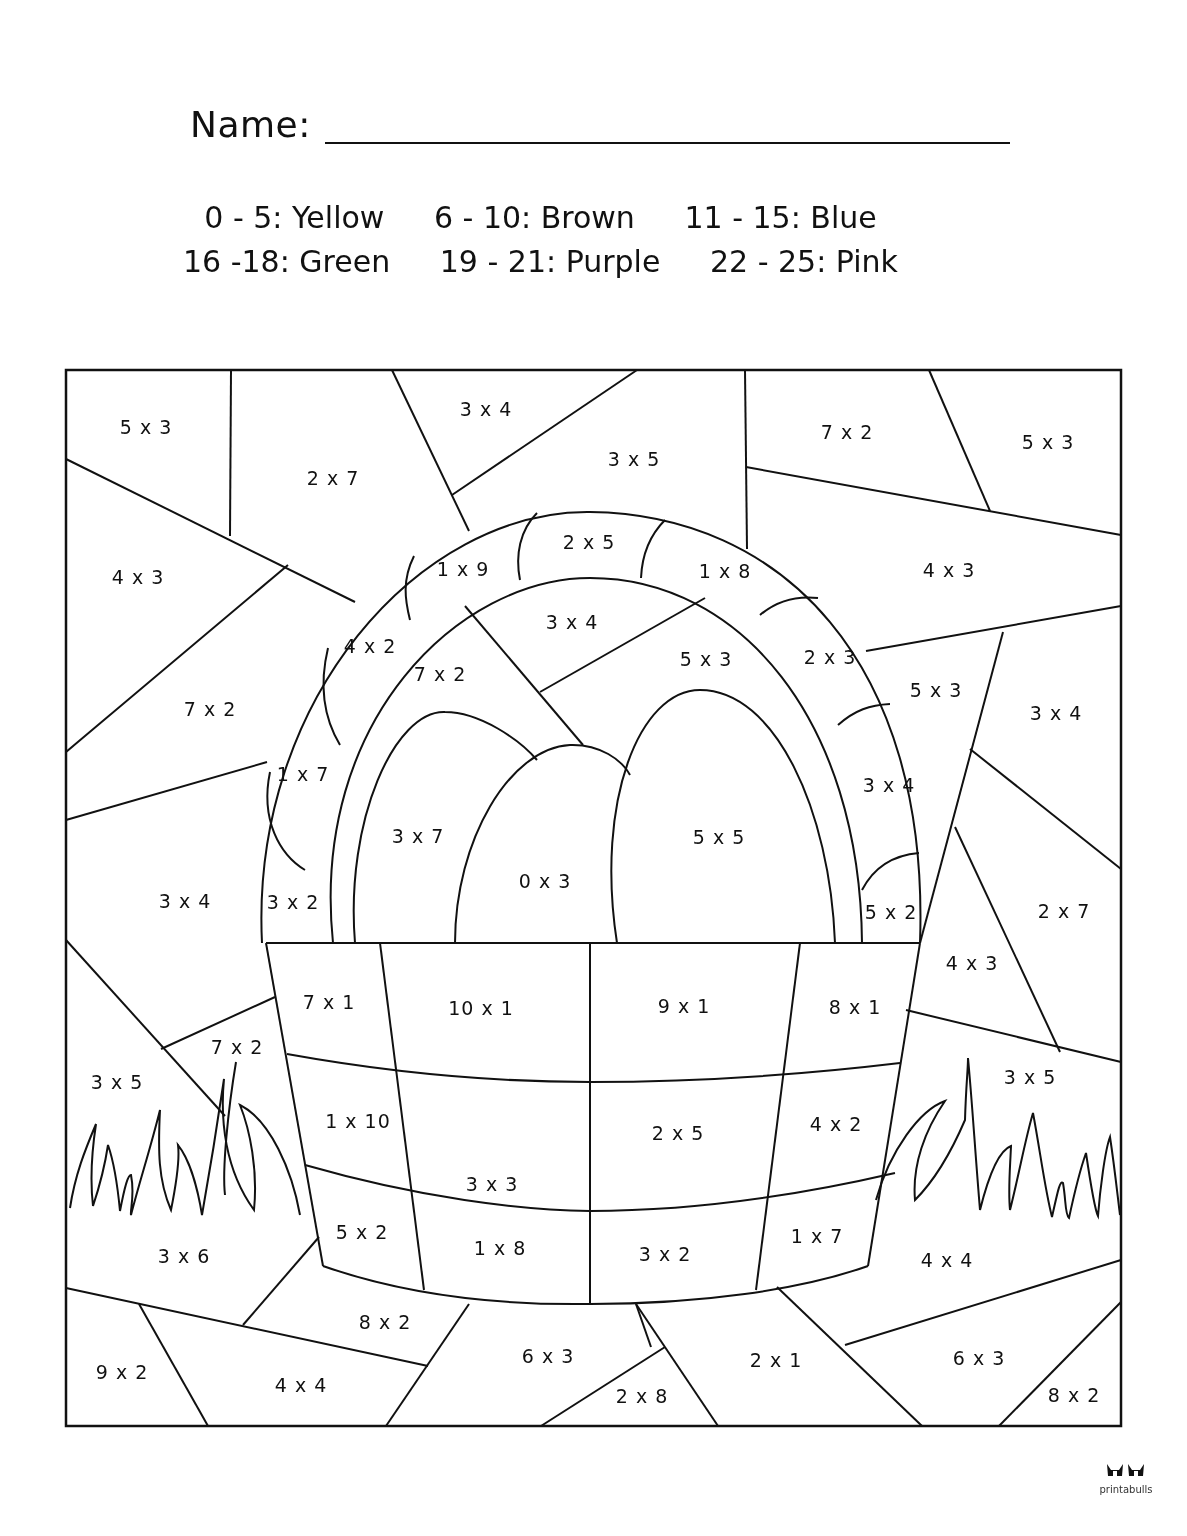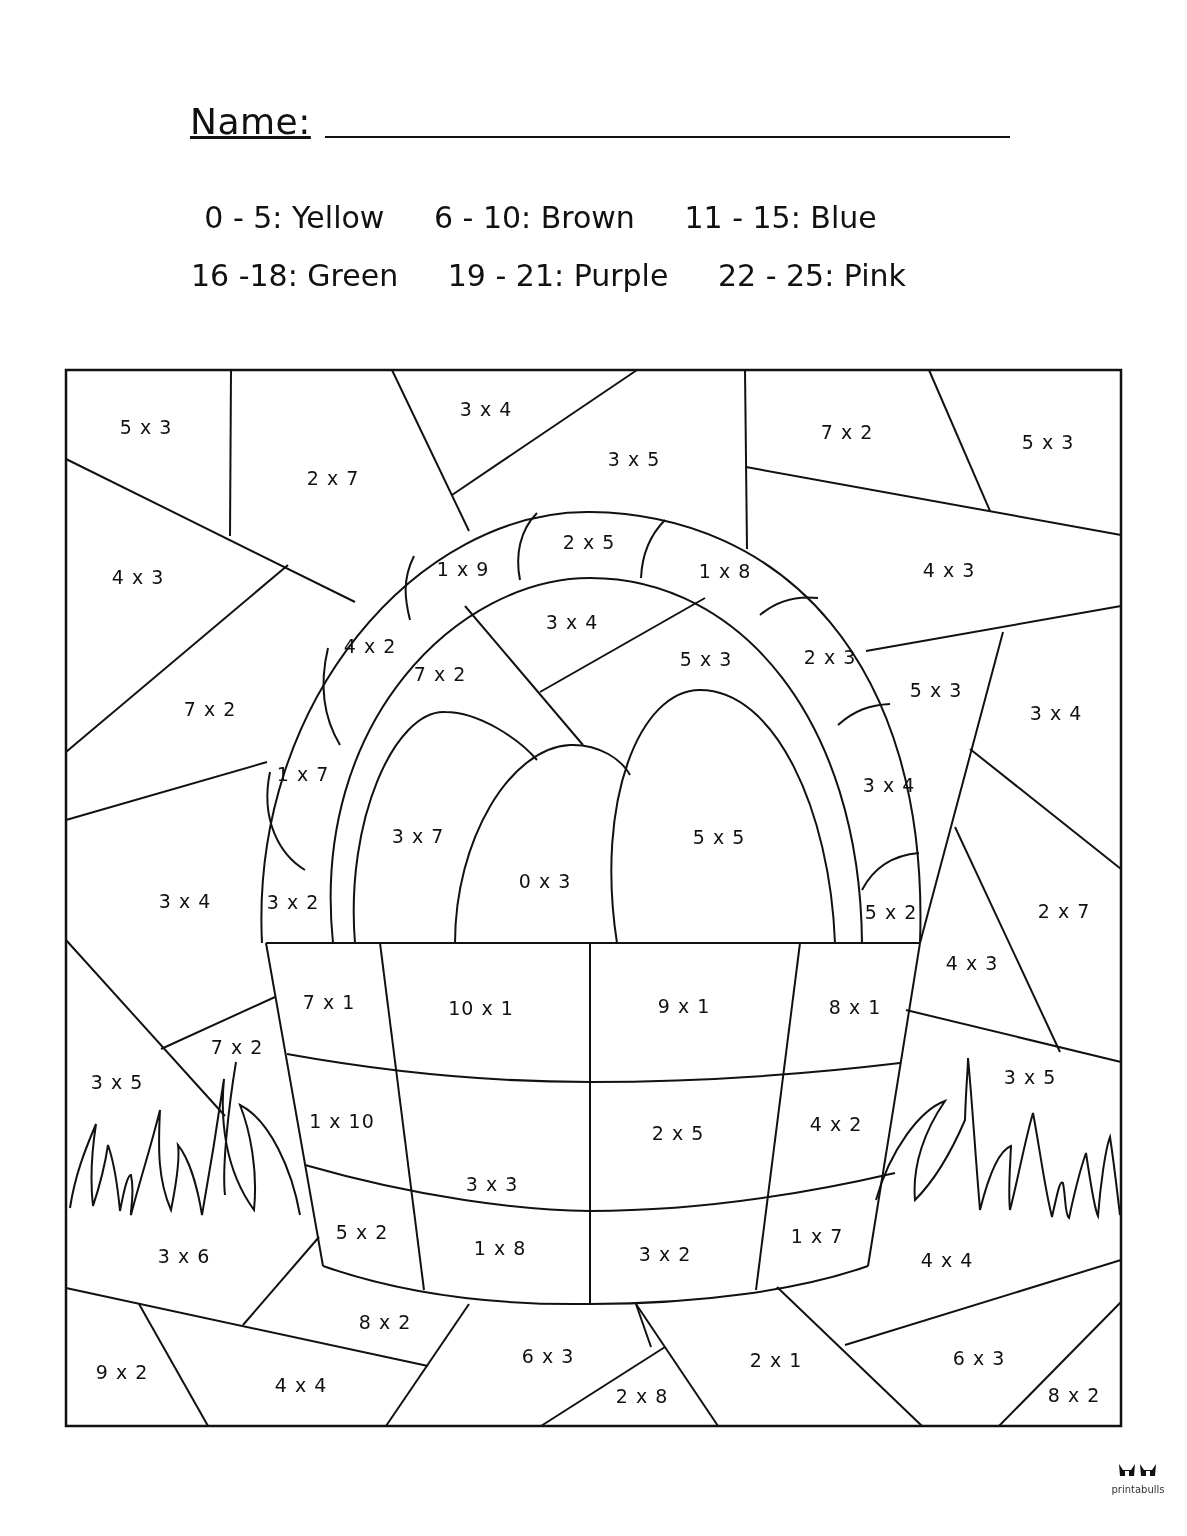--- a/index.html
+++ b/index.html
@@ -1,27 +1,27 @@
 <!DOCTYPE html>
 <html><head>
 <meta charset="utf-8">
 <style>
   html, body { margin: 0; padding: 0; background: #ffffff; }
   body { width: 1187px; height: 1536px; position: relative; overflow: hidden;
          font-family: "DejaVu Sans", sans-serif; color: #111; }
-  .name-row { position: absolute; left: 190px; top: 100px; width: 820px; height: 50px; display: flex; align-items: flex-start; text-decoration: underline; }
+  .name-row { position: absolute; left: 190px; top: 100px; width: 820px; height: 50px; display: flex; align-items: center; }
   .name-label { font-size: 36px; line-height: 44px; letter-spacing: 0.5px; }
   .name-line { flex: 1; margin-left: 14px; border-bottom: 2px solid #111; height: 36px; }
   .key { position: absolute; left: 0; width: 1081px; text-align: center; font-size: 30px; }
   .key span { display: inline-block; margin: 0 20px; }
   .key1 { top: 200px; }
-  .key2 { top: 258px; margin-left: 8px; }
+  .key2 { top: 244px; }
   .art { position: absolute; left: 0; top: 0; }
   .lbl { position: absolute; transform: translate(-50%, -50%); font-size: 19px; white-space: nowrap; letter-spacing: 1px; }
-  .logo { position: absolute; left: 1096px; top: 1462px; width: 60px; text-align: center; margin-left: 12px; }
+  .logo { position: absolute; left: 1096px; top: 1462px; width: 60px; text-align: center; }
   .logo-text { font-size: 10px; color: #333; font-family: "DejaVu Sans", sans-serif; }
 </style>
 </head>
 <body>
 
 <div class="name-row">
   <span class="name-label">Name:</span>
   <span class="name-line"></span>
 </div>
 
@@ -142,21 +142,21 @@
   <span class="lbl" style="left:891px;top:912px">5 x 2</span>
   <span class="lbl" style="left:1064px;top:911px">2 x 7</span>
   <span class="lbl" style="left:972px;top:963px">4 x 3</span>
   <span class="lbl" style="left:329px;top:1002px">7 x 1</span>
   <span class="lbl" style="left:481px;top:1008px">10 x 1</span>
   <span class="lbl" style="left:684px;top:1006px">9 x 1</span>
   <span class="lbl" style="left:855px;top:1007px">8 x 1</span>
   <span class="lbl" style="left:237px;top:1047px">7 x 2</span>
   <span class="lbl" style="left:117px;top:1082px">3 x 5</span>
   <span class="lbl" style="left:1030px;top:1077px">3 x 5</span>
-  <span class="lbl" style="left:342px;top:1121px">1 x 10</span>
+  <span class="lbl" style="left:358px;top:1121px">1 x 10</span>
   <span class="lbl" style="left:492px;top:1184px">3 x 3</span>
   <span class="lbl" style="left:678px;top:1133px">2 x 5</span>
   <span class="lbl" style="left:836px;top:1124px">4 x 2</span>
   <span class="lbl" style="left:362px;top:1232px">5 x 2</span>
   <span class="lbl" style="left:500px;top:1248px">1 x 8</span>
   <span class="lbl" style="left:665px;top:1254px">3 x 2</span>
   <span class="lbl" style="left:817px;top:1236px">1 x 7</span>
   <span class="lbl" style="left:184px;top:1256px">3 x 6</span>
   <span class="lbl" style="left:947px;top:1260px">4 x 4</span>
   <span class="lbl" style="left:385px;top:1322px">8 x 2</span>

